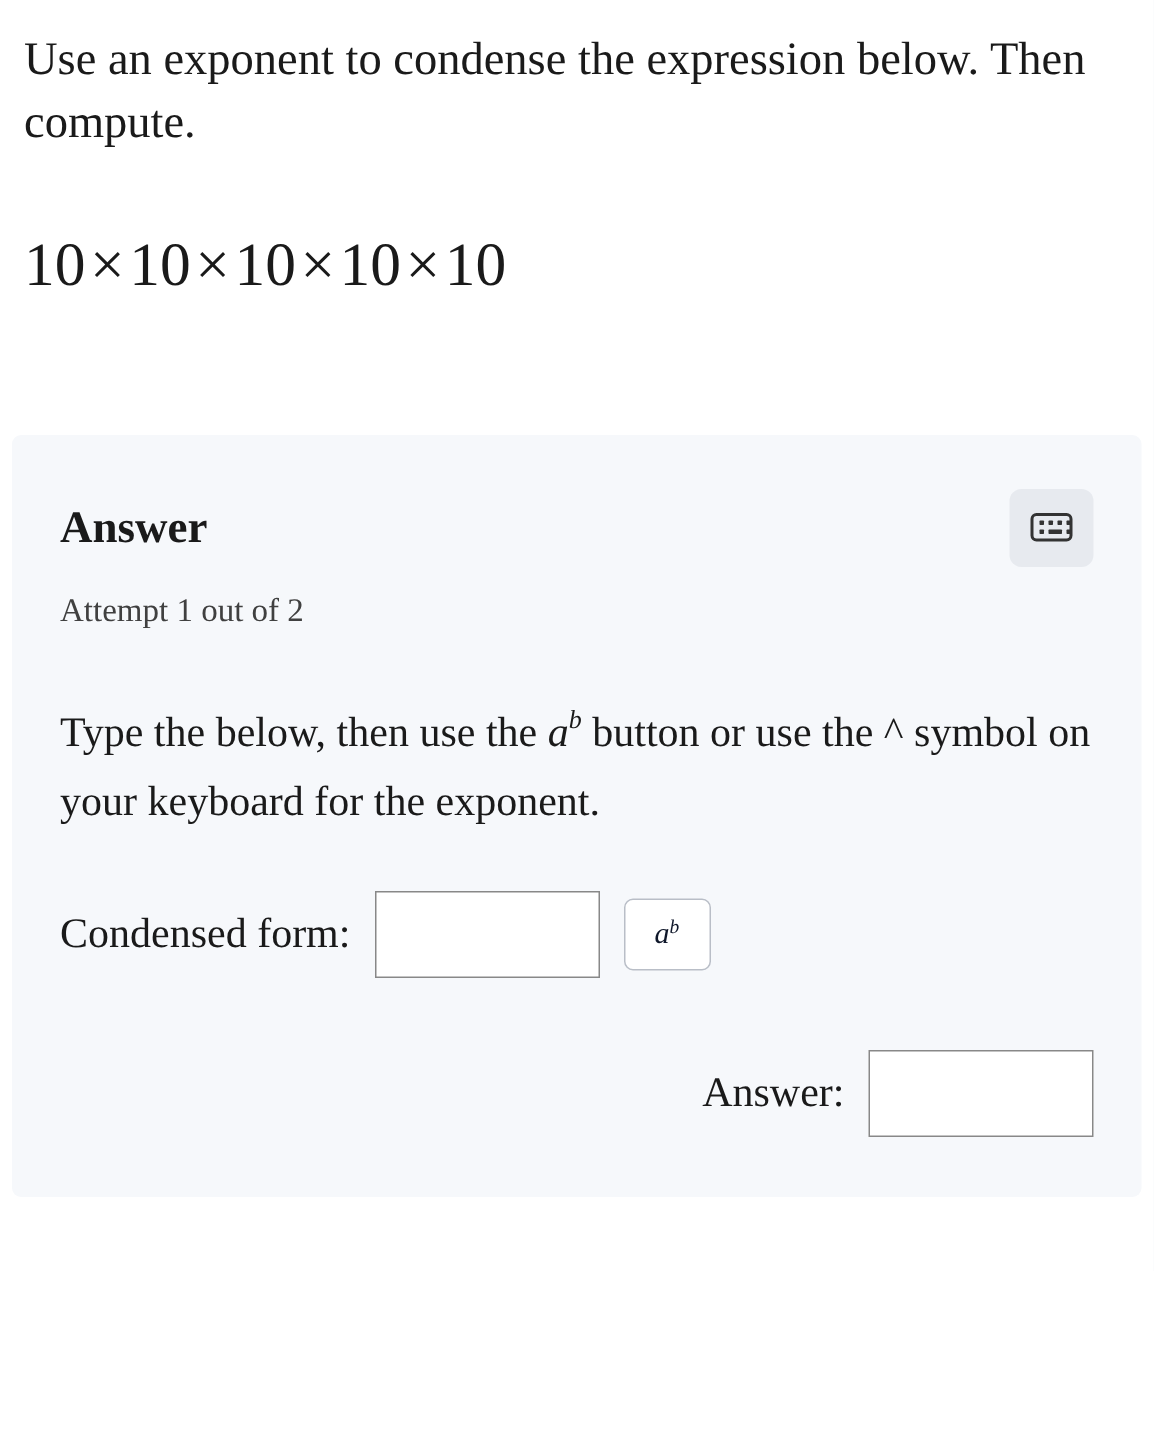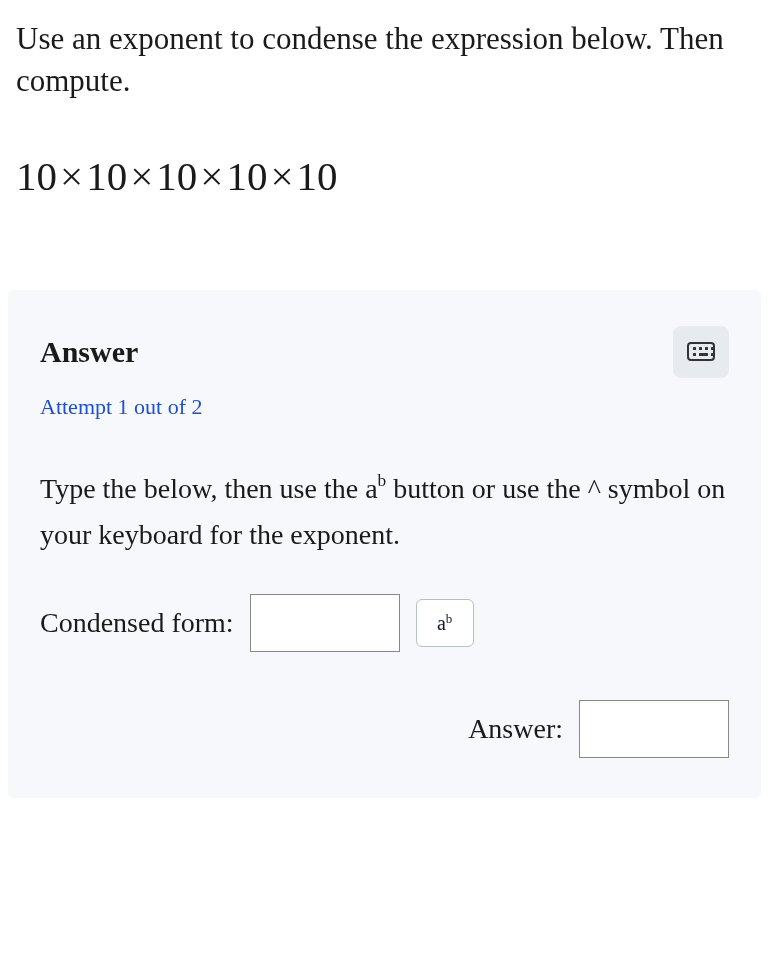--- a/index.html
+++ b/index.html
@@ -71,31 +71,32 @@
   }
   .keypad-icon::after {
     content: "";
     position: absolute;
     top: 9px; left: 9.5px;
     width: 9px; height: 3px;
     background: #333;
     border-radius: 0.5px;
   }
   .attempt-text {
-    color: #1d4ed8;
+    color: #404040;
     font-size: 22px;
     margin-top: 16px;
     font-family: Georgia, serif;
   }
   .instructions {
     font-size: 28px;
     line-height: 1.65;
     margin-top: 46px;
   }
   .sup-ab {
+    font-style: italic;
     font-family: Georgia, serif;
     white-space: nowrap;
   }
   .sup-ab .base { font-size: 1em; }
   .sup-ab .exp {
     font-size: 0.62em;
     vertical-align: super;
     position: relative;
     top: -0.1em;
   }

